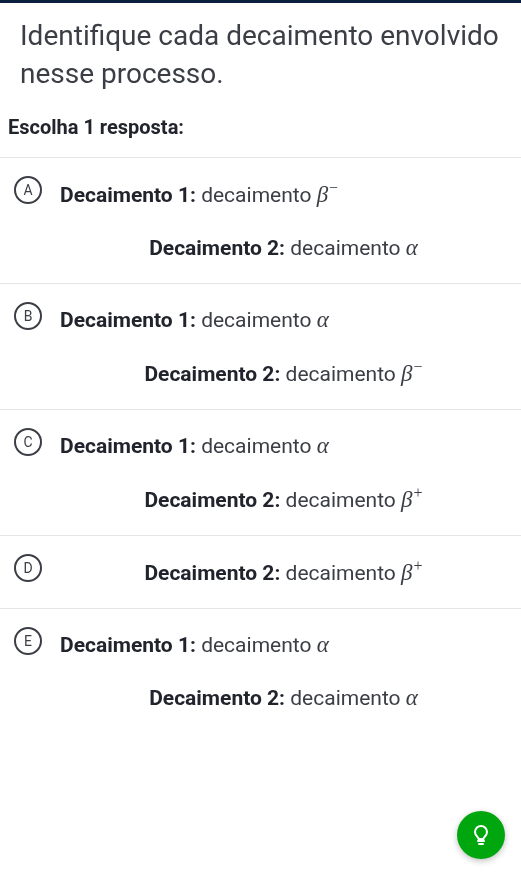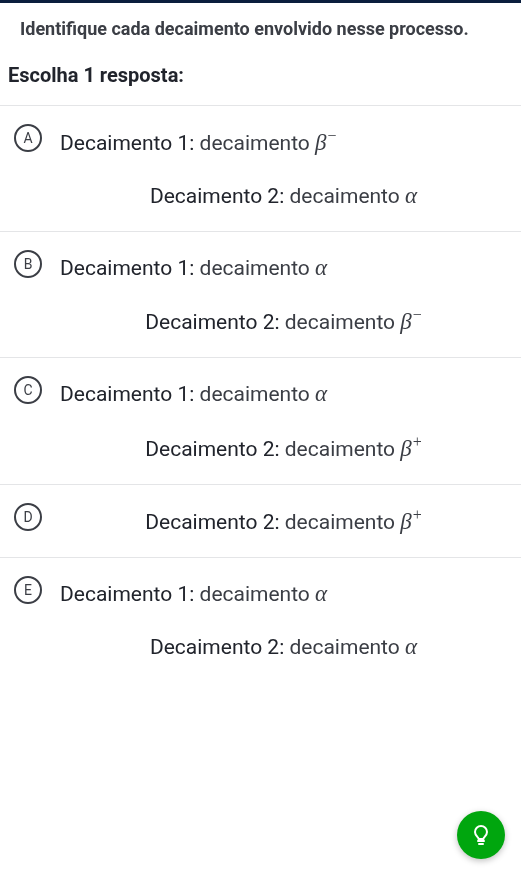--- a/index.html
+++ b/index.html
@@ -10,24 +10,24 @@
     color: #21242c;
   }
   .topbar {
     height: 3px;
     background: #0b1e3d;
   }
   .question {
     padding: 14px 20px 18px 20px;
   }
   .question-text {
-    font-size: 18px;
+    font-size: 28px;
     line-height: 1.35;
     color: #3b3e45;
-    font-weight: 700;
+    font-weight: 400;
   }
   .prompt {
     padding: 4px 20px 18px 8px;
   }
   .prompt-text {
     font-size: 20px;
     font-weight: 700;
     color: #21242c;
   }
   .options {
@@ -61,21 +61,21 @@
     flex: 1 1 auto;
     padding-top: 4px;
   }
   .opt-line {
     font-size: 21px;
     line-height: 1.35;
     color: #3b3e45;
     margin-bottom: 22px;
   }
   .opt-line:last-child { margin-bottom: 2px; text-align: center; }
-  .opt-line .lbl { font-weight: 400; color: #21242c; }
+  .opt-line .lbl { font-weight: 700; color: #21242c; }
   .mathsym {
     font-family: "Times New Roman", Georgia, serif;
     font-style: italic;
     font-size: 23px;
   }
   .sup {
     font-family: "Times New Roman", Georgia, serif;
     font-style: normal;
     font-size: 16px;
     vertical-align: super;

